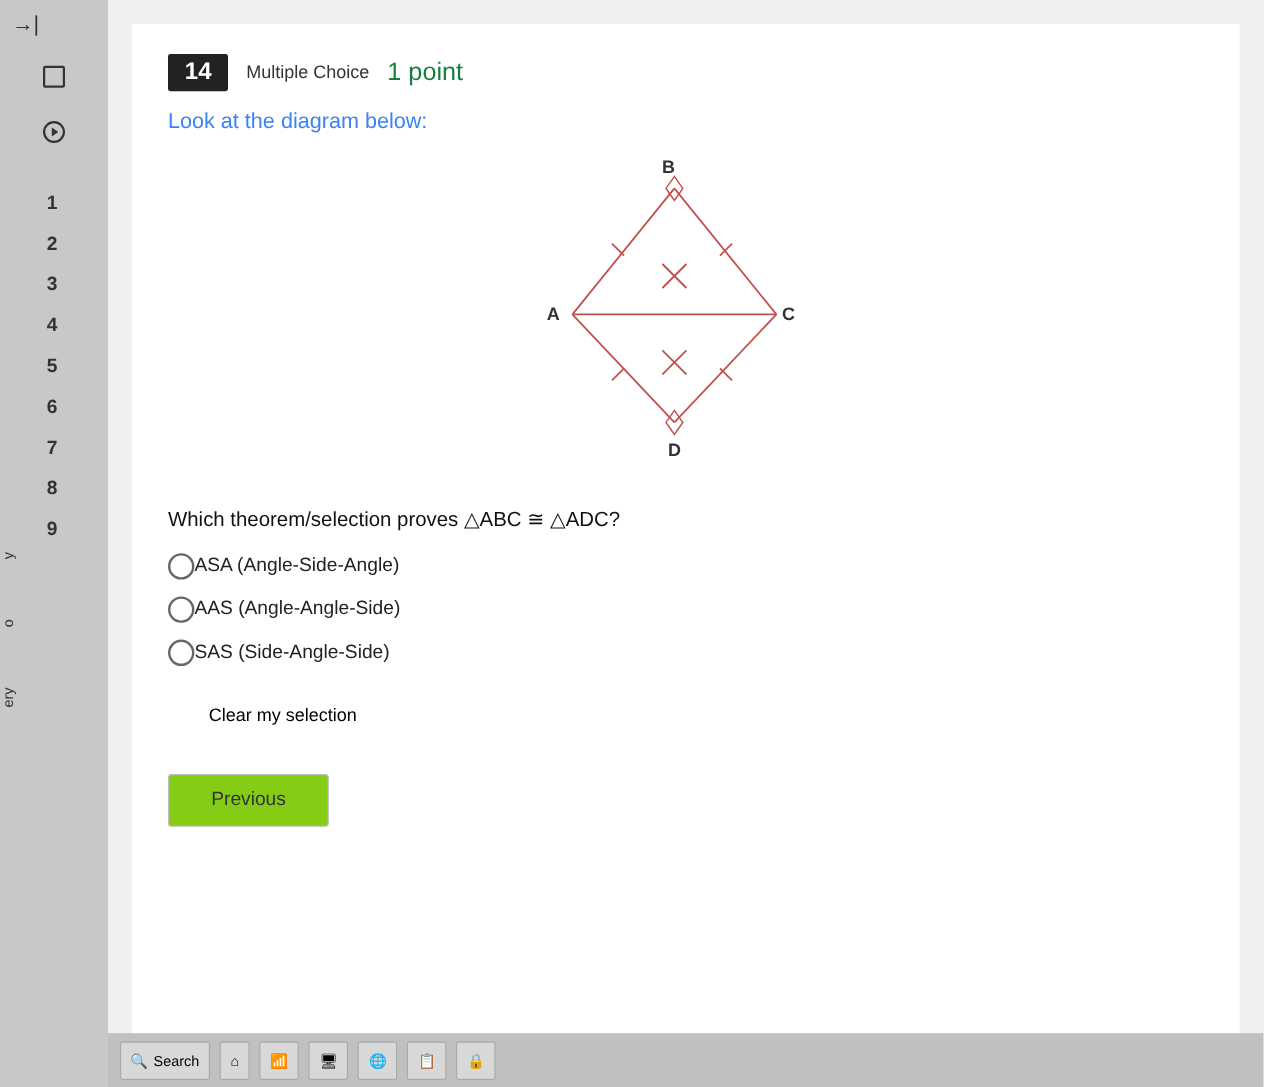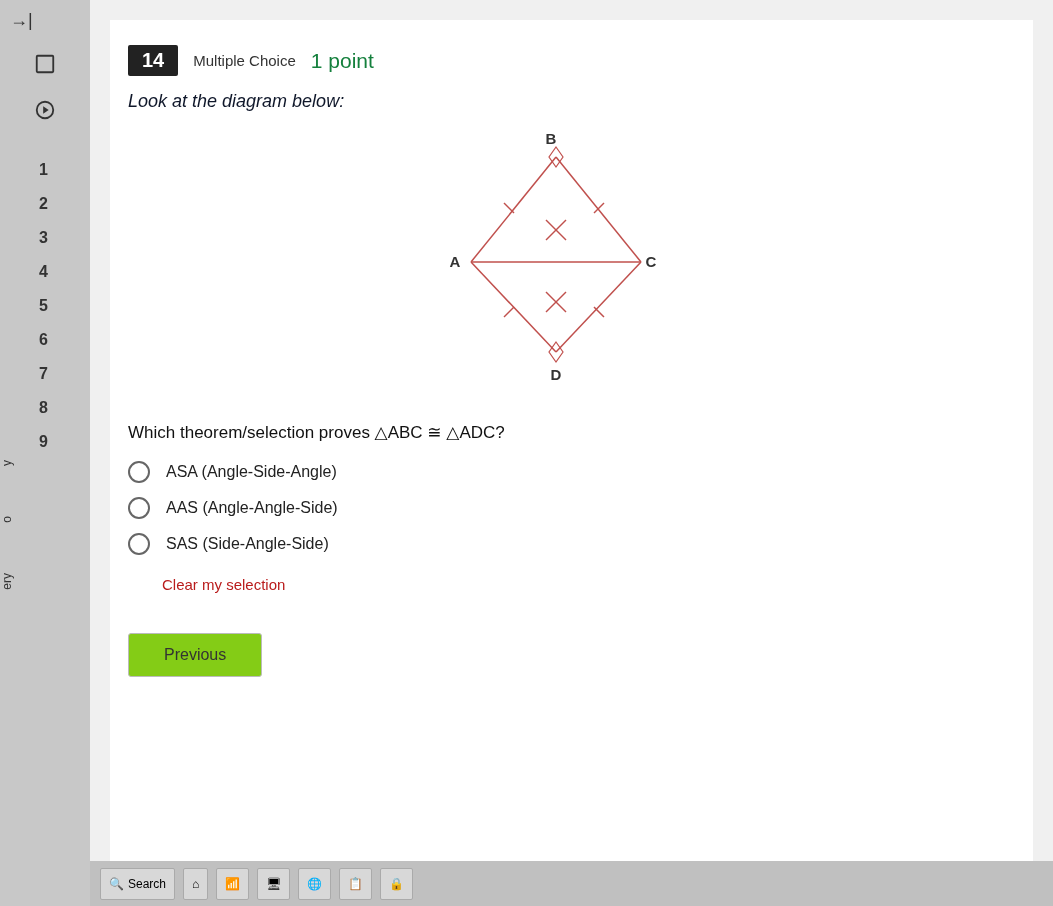--- a/index.html
+++ b/index.html
@@ -74,21 +74,21 @@
       flex: 1;
       background: #f0f0f0;
       display: flex;
       flex-direction: column;
       position: relative;
     }
 
     .content-panel {
       background: white;
       margin: 20px 20px 0 20px;
-      padding: 25px 30px 30px 18px;
+      padding: 25px 30px 30px 30px;
       flex: 1;
       overflow-y: auto;
     }
 
     
     .question-header {
       display: flex;
       align-items: center;
       gap: 15px;
       margin-bottom: 15px;
@@ -110,24 +110,23 @@
       color: #333;
     }
 
     .question-points {
       font-size: 21px;
       color: #15803d;
     }
 
     .question-text {
       font-size: 18px;
-      color: #0f172a;
+      color: #3b82f6;
       margin-bottom: 20px;
       font-weight: normal;
-      font-style: italic;
     }
 
     
     .diagram-container {
       display: flex;
       justify-content: center;
       margin-bottom: 30px;
       margin-left: -30px;
     }
 
@@ -140,21 +139,21 @@
     .theorem-question {
       font-size: 17px;
       color: #111;
       margin-bottom: 18px;
     }
 
     
     .radio-option {
       display: flex;
       align-items: center;
-      gap: 16px;
+      gap: 0;
       margin-bottom: 14px;
       cursor: pointer;
     }
 
     .radio-circle {
       width: 22px;
       height: 22px;
       border-radius: 50%;
       border: 2px solid #666;
       display: flex;
@@ -176,25 +175,25 @@
       background: #333;
     }
 
     .radio-label {
       font-size: 16px;
       color: #222;
     }
 
     
     .clear-link {
-      color: #b91c1c;
+      color: #000000;
       font-size: 15px;
       cursor: pointer;
       margin-left: 34px;
-      margin-top: 7px;
+      margin-top: 19px;
       text-decoration: none;
       display: inline-block;
       margin-bottom: 30px;
       text-align: center;
     }
 
     
     .previous-btn {
       background: #84cc16;
       border: 1px solid #bbb;

